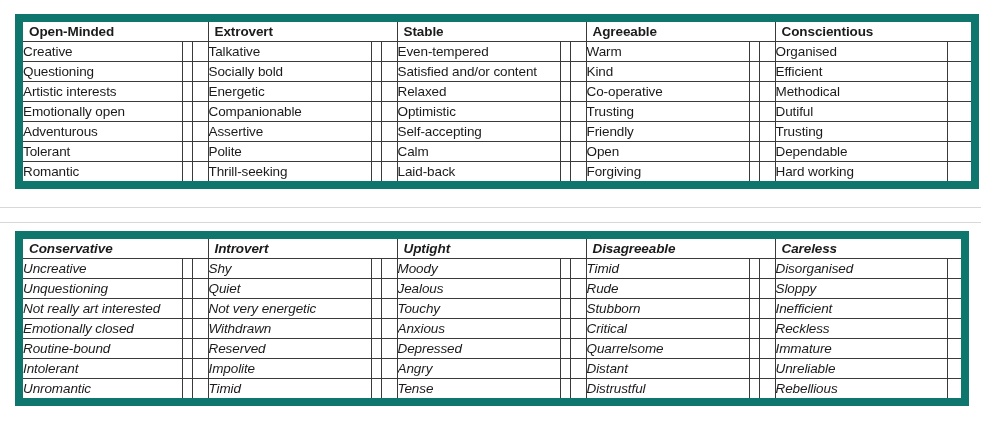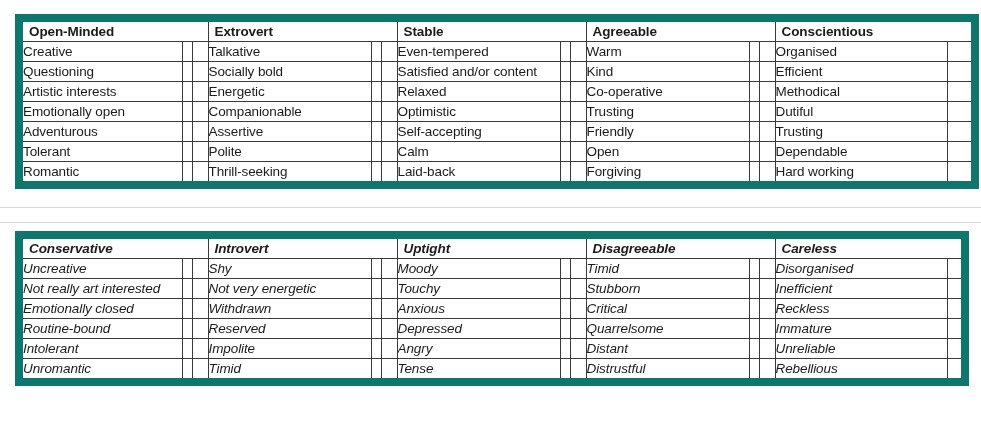--- a/index.html
+++ b/index.html
@@ -222,20 +222,36 @@
             <td class="trait">Moody</td>
             <td class="check"></td>
             <td class="spacer"></td>
             <td class="trait">Timid</td>
             <td class="check"></td>
             <td class="spacer"></td>
             <td class="trait">Disorganised</td>
             <td class="check"></td>
           </tr>
           <tr>
+            <td class="trait">Unquestioning</td>
+            <td class="check"></td>
+            <td class="spacer"></td>
+            <td class="trait">Quiet</td>
+            <td class="check"></td>
+            <td class="spacer"></td>
+            <td class="trait">Jealous</td>
+            <td class="check"></td>
+            <td class="spacer"></td>
+            <td class="trait">Rude</td>
+            <td class="check"></td>
+            <td class="spacer"></td>
+            <td class="trait">Sloppy</td>
+            <td class="check"></td>
+          </tr>
+          <tr>
             <td class="trait">Not really art interested</td>
             <td class="check"></td>
             <td class="spacer"></td>
             <td class="trait">Not very energetic</td>
             <td class="check"></td>
             <td class="spacer"></td>
             <td class="trait">Touchy</td>
             <td class="check"></td>
             <td class="spacer"></td>
             <td class="trait">Stubborn</td>

